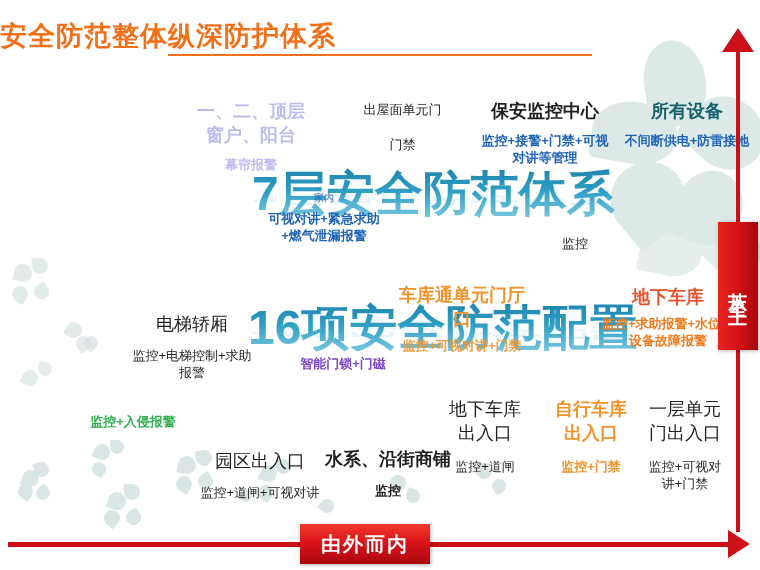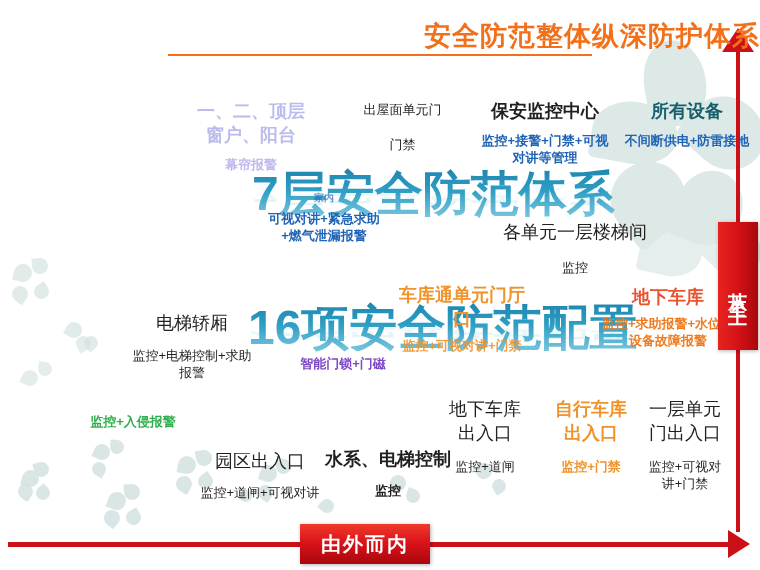--- a/index.html
+++ b/index.html
@@ -13,21 +13,21 @@
   #stage{position:relative;width:760px;height:570px;overflow:hidden;background:#fff;}
 
   
   .petal-group{position:absolute;pointer-events:none;}
   .petal{position:absolute;background:#d3e2e0;border-radius:50% 50% 50% 0;opacity:.85;}
   .flowerbig{position:absolute;pointer-events:none;}
   .flowerbig span{position:absolute;display:block;background:#dde9e7;border-radius:60% 60% 60% 10%;}
 
   
   .title{
-    position:absolute;left:0;right:0;top:18px;text-align:right;
+    position:absolute;left:0;right:0;top:18px;text-align:left;
     font-size:27px;font-weight:bold;color:#F3701B;letter-spacing:1px;
     z-index:30;
   }
   .title-underline{
     position:absolute;left:168px;top:54px;width:424px;height:2px;background:#F3701B;z-index:30;
   }
 
   
   .circle{
     position:absolute;left:16px;top:96px;width:178px;height:170px;border-radius:50%;
@@ -202,27 +202,26 @@
     <div class="gap"></div>
     <div class="bd c-blue">不间断供电+防雷接地</div>
   </div>
 
   <div class="blk" style="left:258px;top:191px;width:132px;z-index:23;">
     <div class="hd c-blue" style="font-size:10px;opacity:.65;">家内</div>
     <div class="bd c-blue" style="margin-top:6px;">可视对讲+紧急求助+燃气泄漏报警</div>
   </div>
 
   <div class="blk thin c-black" style="left:500px;top:221px;width:150px;">
-    <div class="hd" style="font-weight:normal;">各单元一层楼梯间</div>
     <div class="gap" style="height:14px;"></div>
     <div class="bd" style="font-weight:normal;">监控</div>
   </div>
 
   <div class="blk thin c-black" style="left:130px;top:313px;width:124px;z-index:23;">
-    <div class="hd" style="font-weight:normal;font-family:Liberation Mono, monospace;">电梯轿厢</div>
+    <div class="hd" style="font-weight:normal;">电梯轿厢</div>
     <div class="gap" style="height:10px;"></div>
     <div class="bd" style="font-weight:normal;">监控+电梯控制+求助报警</div>
   </div>
 
   <div class="blk" style="left:392px;top:284px;width:140px;z-index:23;">
     <div class="hd c-orange">车库通单元门厅口</div>
     <div class="gap" style="height:5px;"></div>
     <div class="bd c-orange" style="opacity:.9;">监控+可视对讲+门禁</div>
   </div>
 
@@ -241,21 +240,21 @@
     <div class="bd c-green">监控+入侵报警</div>
   </div>
 
   <div class="blk thin c-black" style="left:200px;top:450px;width:120px;">
     <div class="hd" style="font-weight:normal;">园区出入口</div>
     <div class="gap" style="height:10px;"></div>
     <div class="bd" style="font-weight:normal;">监控+道闸+可视对讲</div>
   </div>
 
   <div class="blk c-black" style="left:320px;top:448px;width:136px;">
-    <div class="hd">水系、电梯控制</div>
+    <div class="hd">水系、沿街商铺</div>
     <div class="gap" style="height:10px;"></div>
     <div class="bd">监控</div>
   </div>
 
   <div class="blk thin c-black" style="left:446px;top:398px;width:78px;">
     <div class="hd" style="font-weight:normal;">地下车库出入口</div>
     <div class="gap" style="height:12px;"></div>
     <div class="bd" style="font-weight:normal;">监控+道闸</div>
   </div>
 

